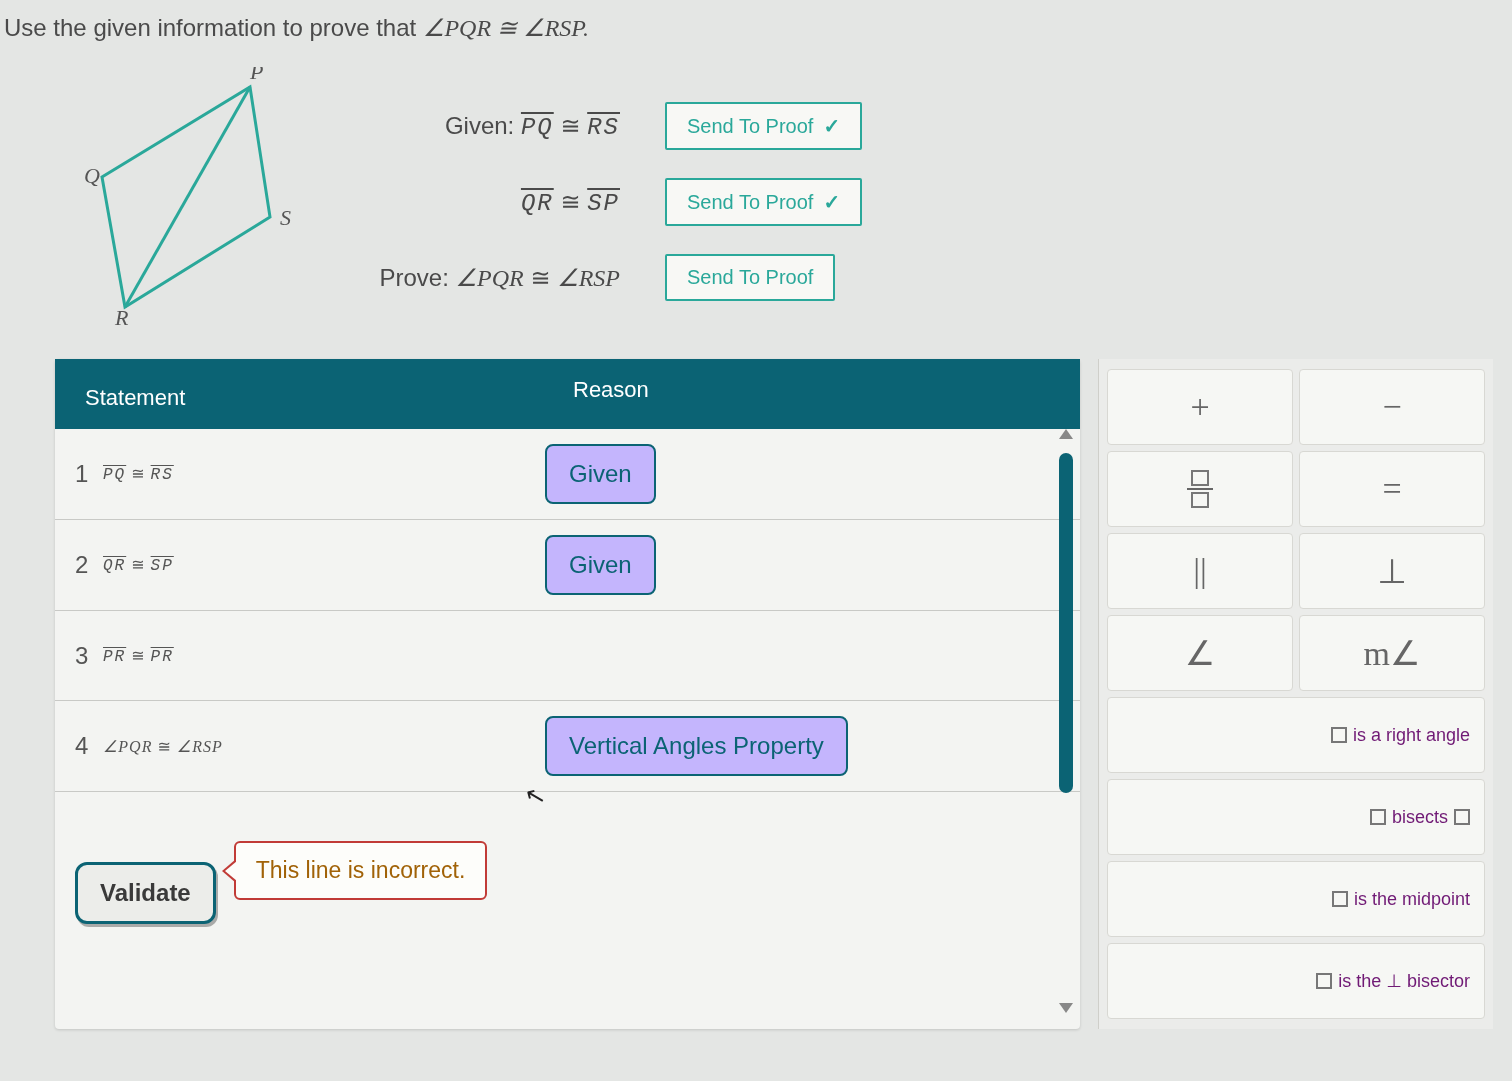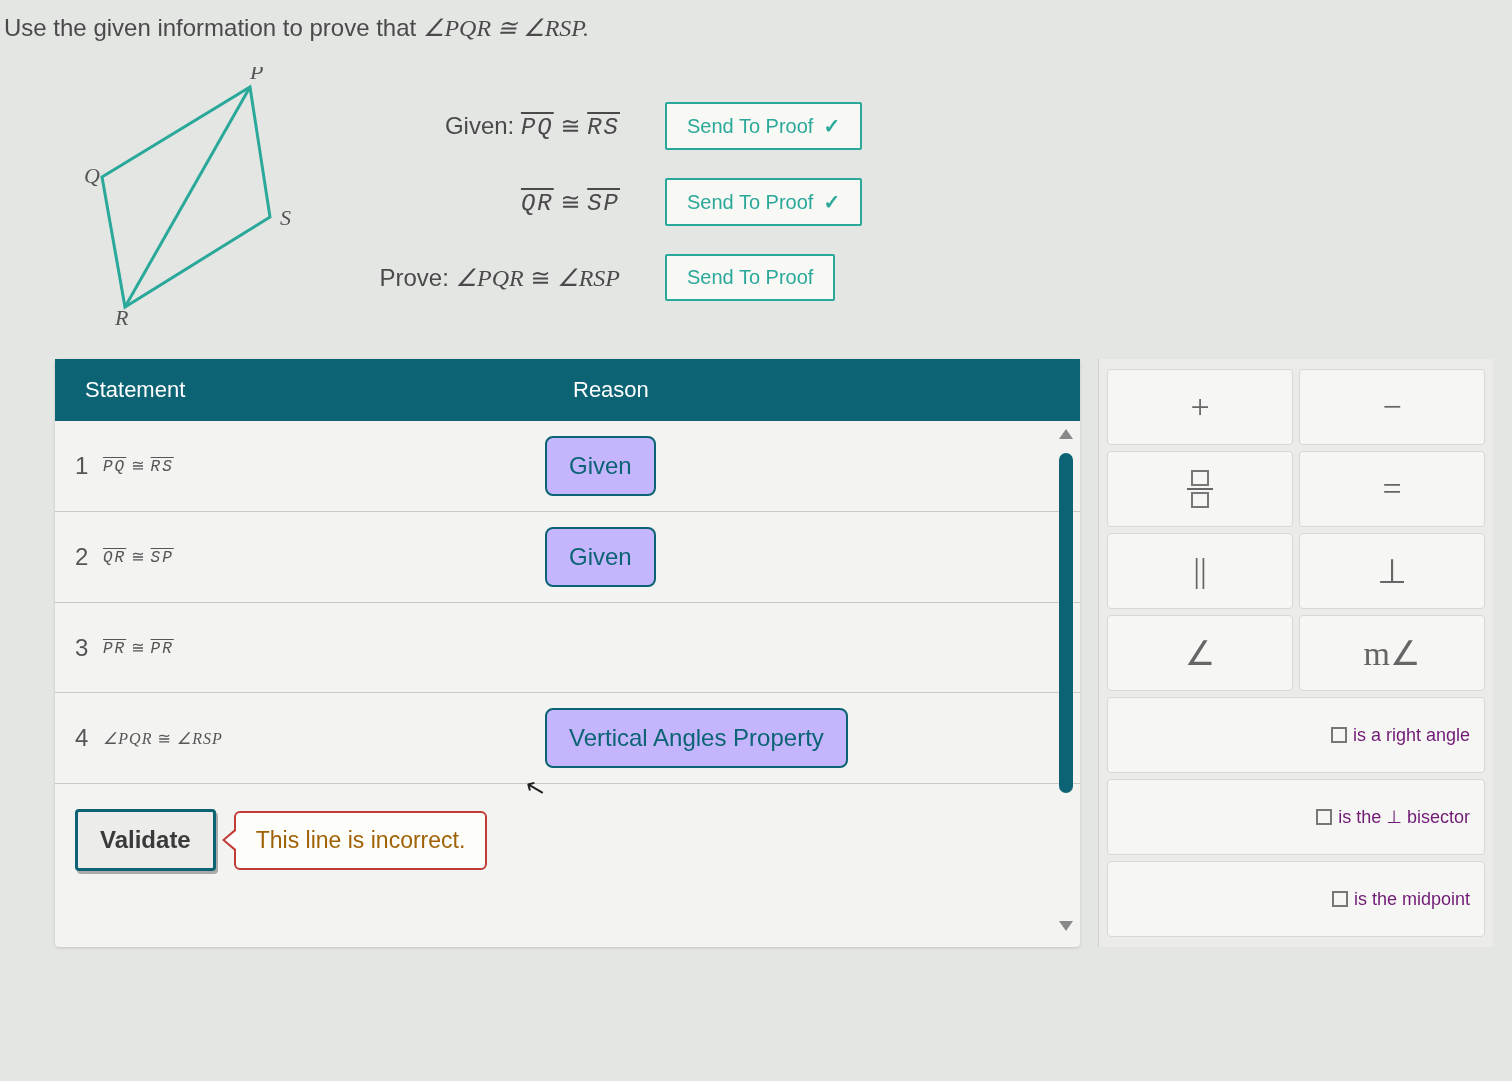--- a/index.html
+++ b/index.html
@@ -63,21 +63,21 @@
       box-shadow: 0 1px 3px rgba(0,0,0,0.15);
       position: relative;
     }
     .table-header {
       display: flex;
       background: #0b6374;
       color: #fff;
       font-size: 22px;
       font-weight: 400;
     }
-    .th-stmt { width: 500px; padding: 18px 0 18px 30px; }
+    .th-stmt { width: 500px; padding: 26px 0 18px 30px; }
     .th-reason { flex: 1; padding: 18px 0 18px 18px; }
     .proof-row {
       display: flex;
       border-bottom: 1px solid #c8c9c6;
       align-items: center;
       min-height: 90px;
     }
     .row-num { width: 30px; padding-left: 20px; font-size: 24px; color: #555; }
     .row-stmt { width: 450px; padding-left: 18px; font-size: 16px; font-family: 'Times New Roman', serif; font-style: italic; color: #555; letter-spacing: 1px;}
     .row-reason { flex: 1; padding: 15px 10px; }
@@ -87,27 +87,28 @@
       border: 2px solid #0b6374;
       border-radius: 8px;
       padding: 14px 22px;
       font-size: 24px;
       color: #0b6374;
     }
     .validate-row { padding: 25px 20px; display: flex; align-items: center; gap: 18px; position: relative;}
     .validate-btn {
       background: #ecedea;
       border: 3px solid #0b6374;
-      border-radius: 4px;
+      border-radius: 12px;
       padding: 14px 22px;
       font-size: 24px;
       font-weight: 600;
       color: #3a3a3a;
       box-shadow: 2px 3px 0 rgba(0,0,0,0.3);
       cursor: pointer;
+      margin-top: 45px;
     }
     .error-bubble {
       position: relative;
       background: #fdfdfa;
       border: 2px solid #c13b37;
       border-radius: 6px;
       padding: 14px 20px;
       font-size: 23px;
       color: #a16207;
     }
@@ -298,20 +299,25 @@
     <div class="pal-btn">||</div>
     <div class="pal-btn">⊥</div>
     <div class="pal-btn">∠</div>
     <div class="pal-btn">m∠</div>
     <div class="pal-btn wide">
         <span class="sq"></span>
         <span> is a right angle</span>
       </div>
     <div class="pal-btn wide">
         <span class="sq"></span>
-        <span> is the ⊥ bisector</span>
+        <span> bisects </span>
+        <span class="sq" style="margin-left:6px;margin-right:0"></span>
       </div>
     <div class="pal-btn wide">
         <span class="sq"></span>
         <span> is the midpoint</span>
       </div>
+    <div class="pal-btn wide">
+        <span class="sq"></span>
+        <span> is the ⊥ bisector</span>
+      </div>
   </div>
 </div>
 
 </body></html>

